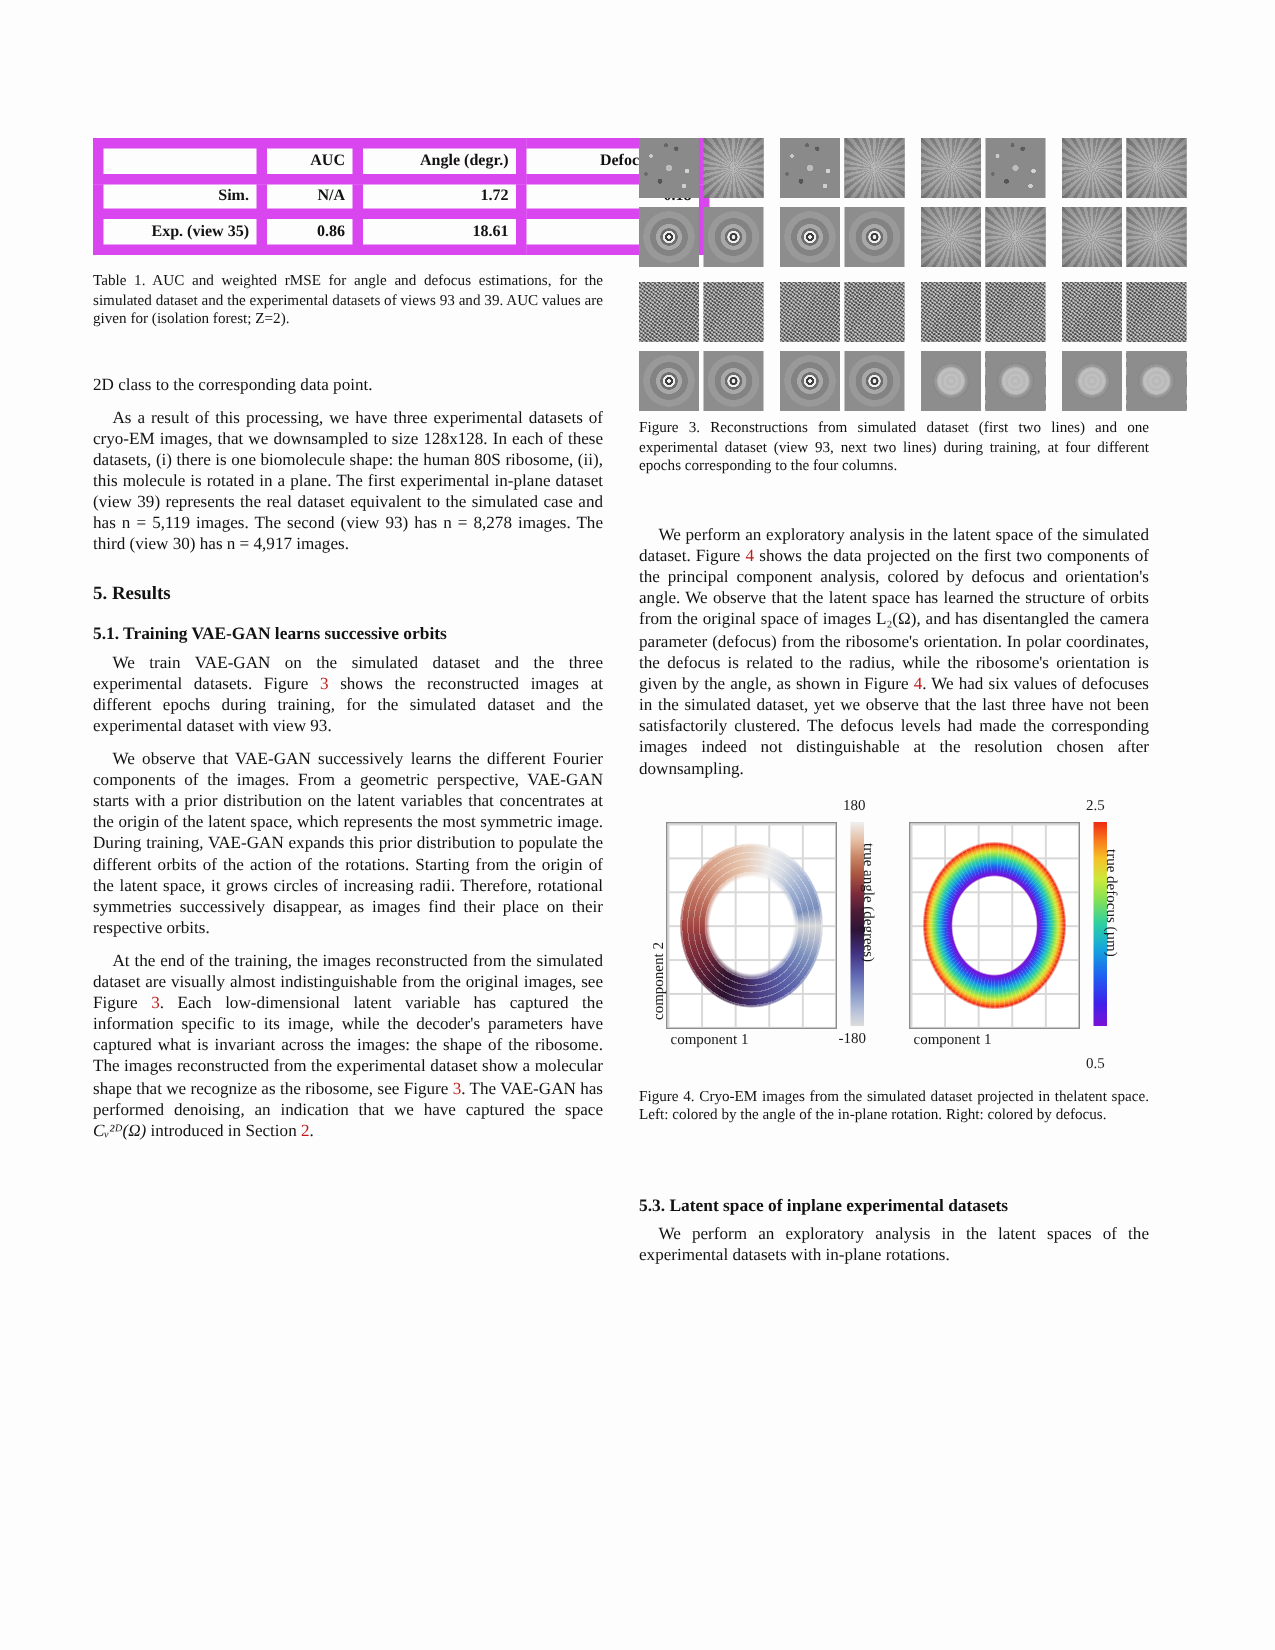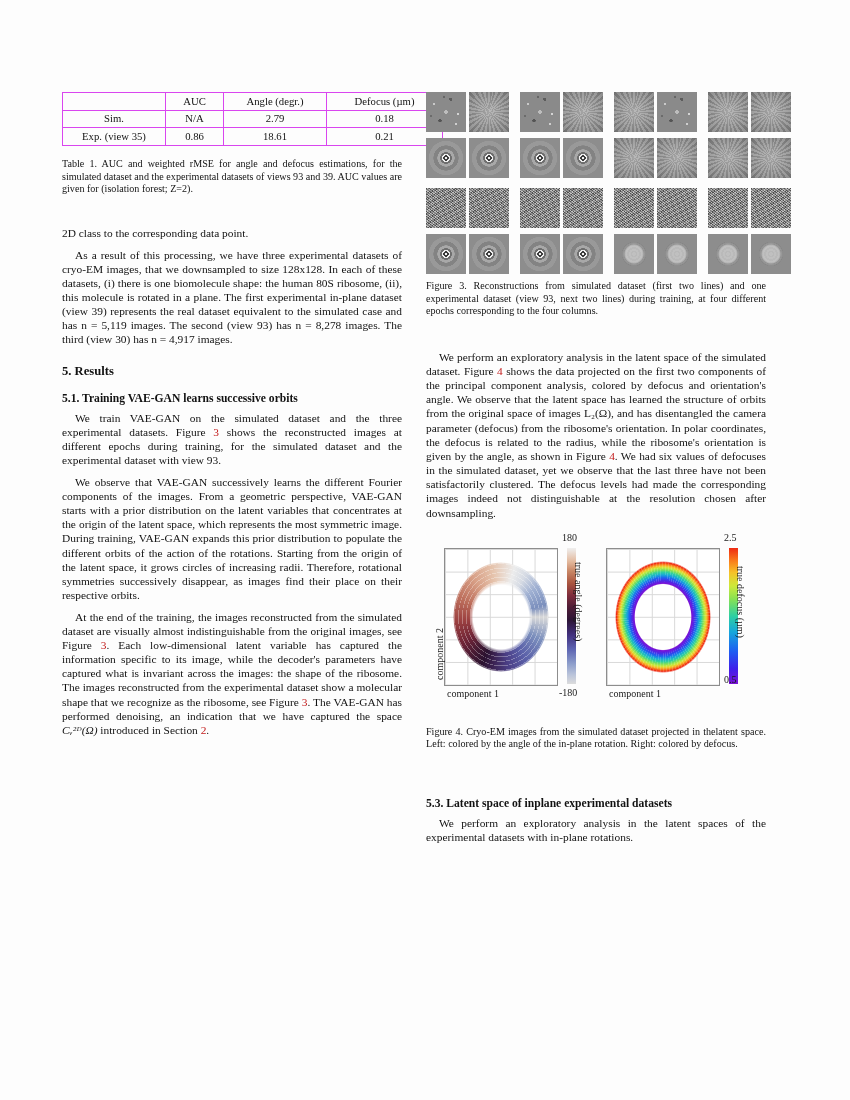--- a/index.html
+++ b/index.html
@@ -62,24 +62,24 @@
   .mathit { font-family: "Liberation Serif", serif; font-style: italic; }
 
   
   table.res {
     border-collapse: collapse;
     font-size: 10.7px;
     width: 336px;
     table-layout: fixed;
   }
   table.res td, table.res th {
-    border: 1px solid #d946ef;
+    border: 7px solid #d946ef;
     padding: 1.6px 5px;
-    text-align: center;
-    font-weight: normal;
+    text-align: right;
+    font-weight: bold;
     line-height: 13.5px;
   }
   table.res .c0 { width: 92px; }
   table.res .c1 { width: 47px; }
   table.res .c2 { width: 92px; }
   table.res .c3 { width: 105px; }
 
   
   .fig3 {
     width: 352px;
@@ -277,21 +277,21 @@
       <tbody>
           <tr>
         <th class="c0"></th>
         <th class="c1">AUC</th>
         <th class="c2">Angle (degr.)</th>
         <th class="c3">Defocus (µm)</th>
       </tr>
       <tr>
         <td>Sim.</td>
         <td>N/A</td>
-        <td>2.79</td>
+        <td>1.72</td>
         <td>0.18</td>
       </tr>
       <tr>
         <td>Exp. (view 35)</td>
         <td>0.86</td>
         <td>18.61</td>
         <td>0.21</td>
       </tr>
     </tbody>
       </table>
@@ -419,21 +419,21 @@
       <div class="lbl rot-cw" style="left:158px; top:32px;">true angle (degrees)</div>
 
       <div class="panel p-right">
         <div class="grid-lines"></div>
         <div class="orbit orbit-defocus"></div>
       </div>
       <div class="lbl" style="left:183px; top:158px;">component 1</div>
 
       <div class="cbar cb-defocus"></div>
       <div class="lbl" style="left:298px; top:2px;">2.5</div>
-      <div class="lbl" style="left:298px; top:144px;">0.5</div>
+      <div class="lbl" style="left:298px; top:174px;">0.5</div>
       <div class="lbl rot-cw" style="left:320px; top:36px;">true defocus (µm)</div>
     </div>
 
     <p class="cap" style="margin-top:14px;">Figure 4. Cryo-EM images from the simulated dataset projected in thelatent space. Left: colored by the angle of the in-plane rotation. Right: colored by defocus.</p>
 
     <h3 class="subsec" style="margin-top:46px;">5.3. Latent space of inplane experimental datasets</h3>
 
     <p class="body">We perform an exploratory analysis in the latent spaces of the experimental datasets with in-plane rotations.</p>
   </div>
 </div>

